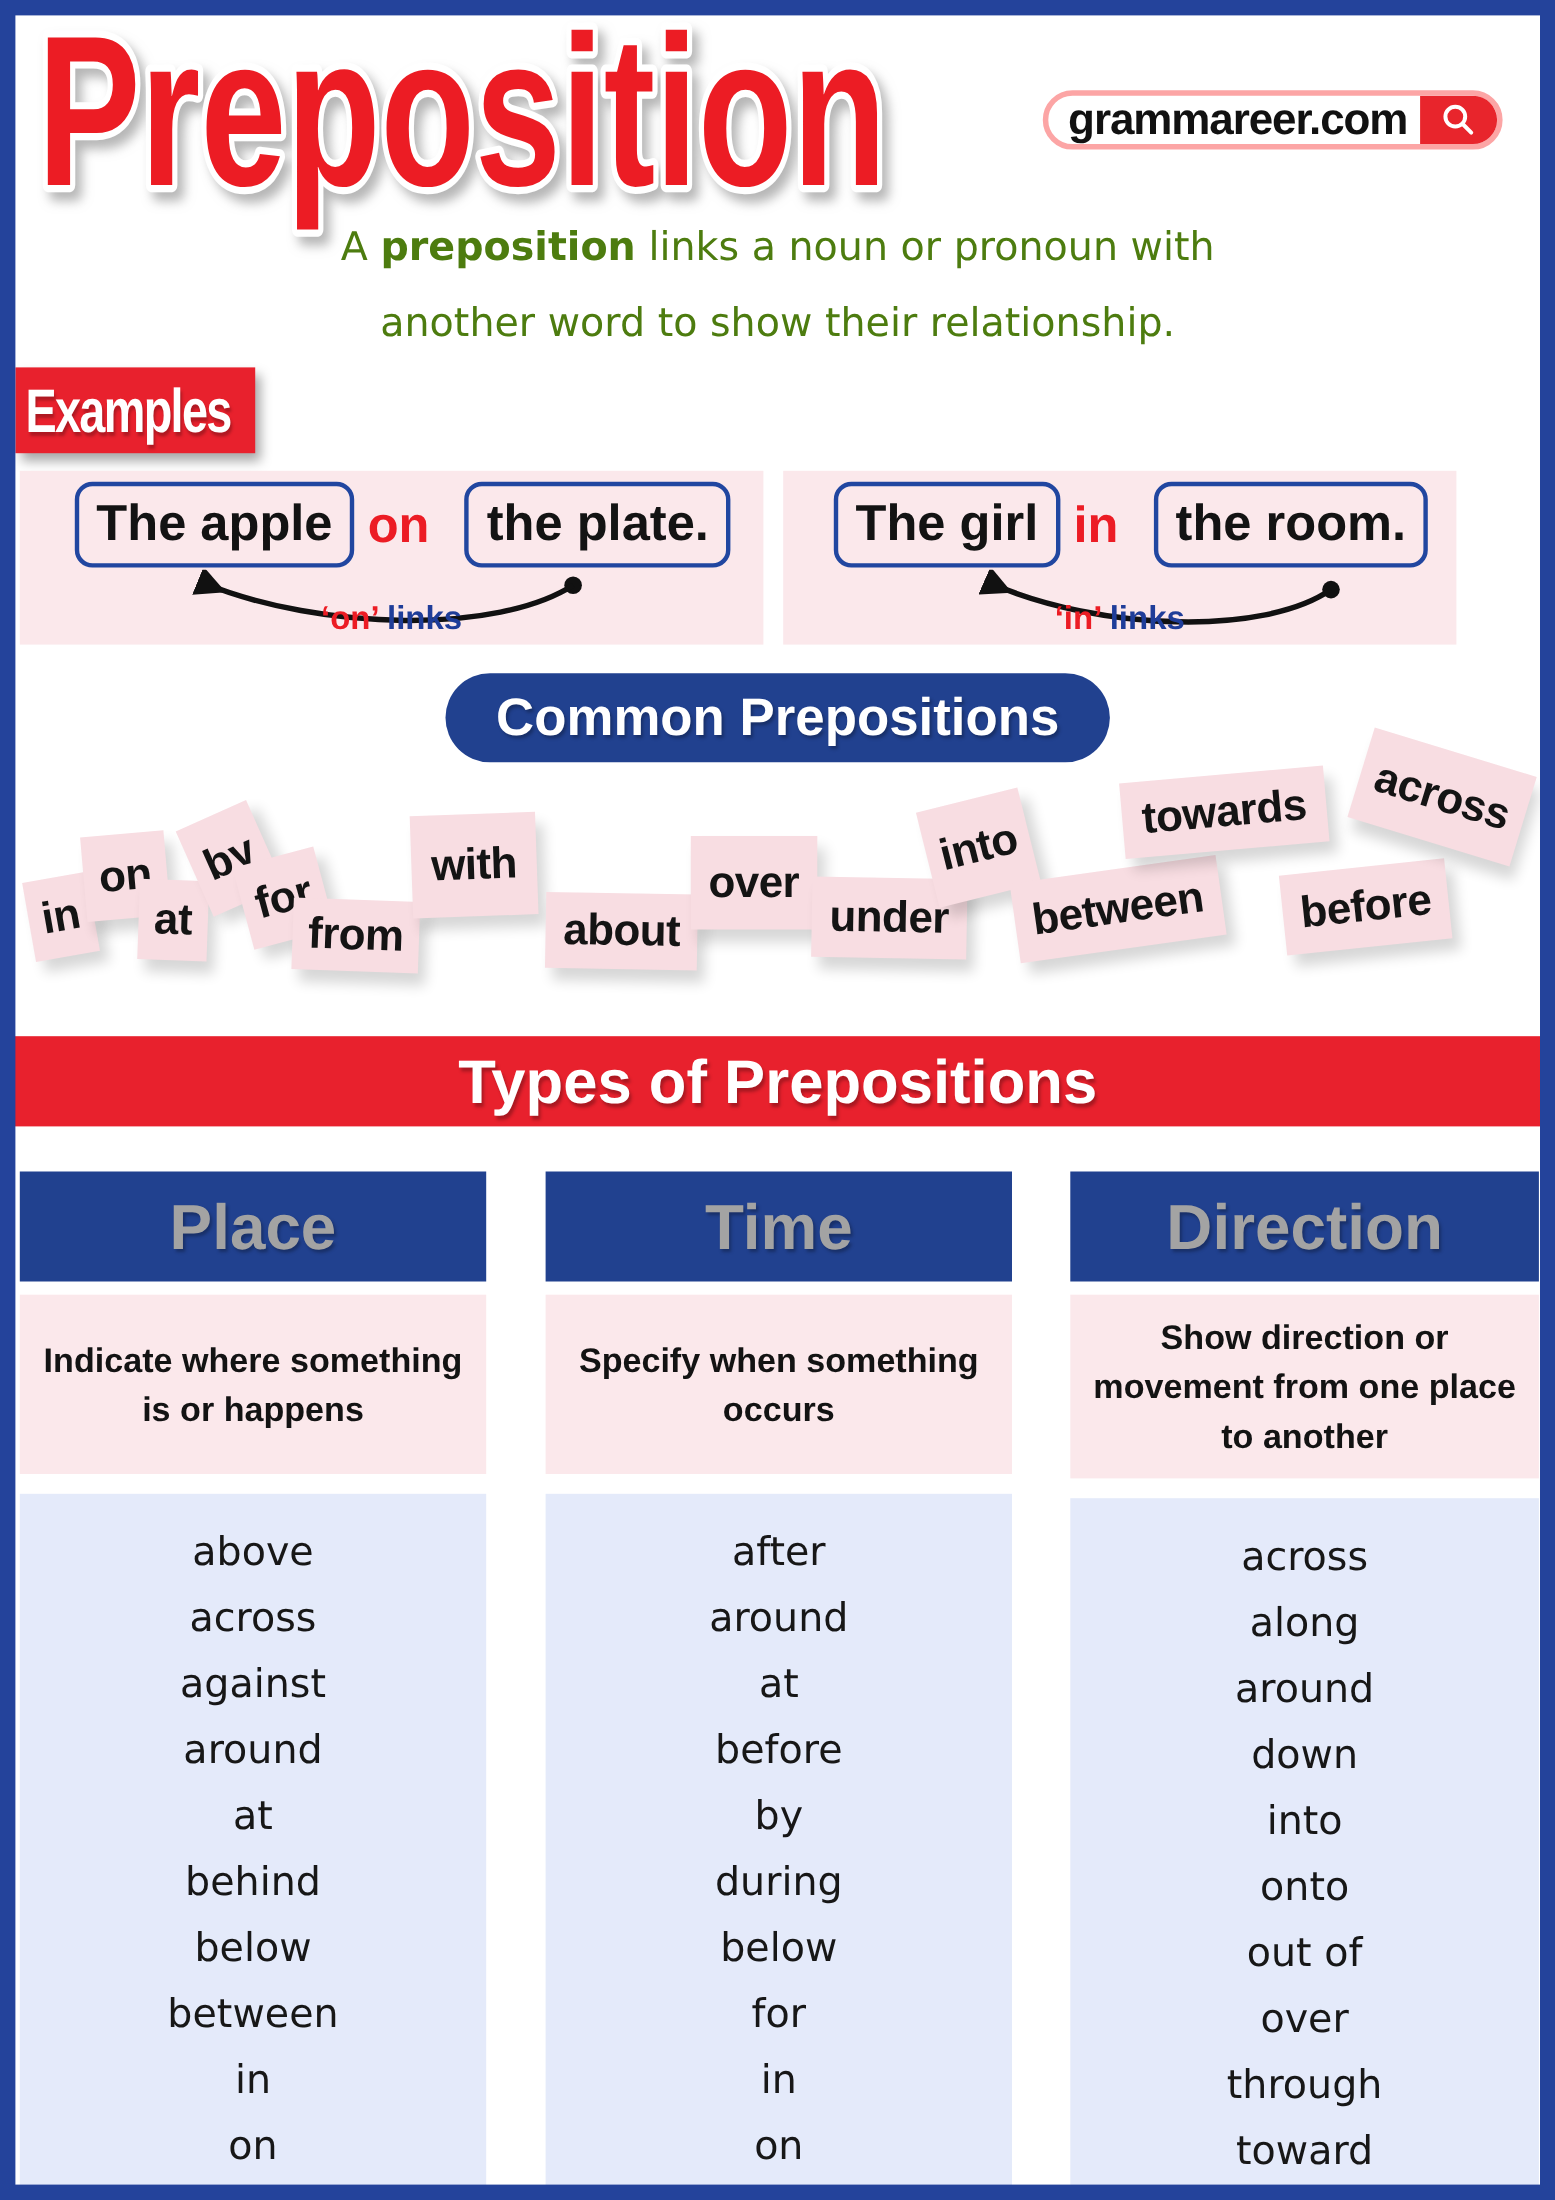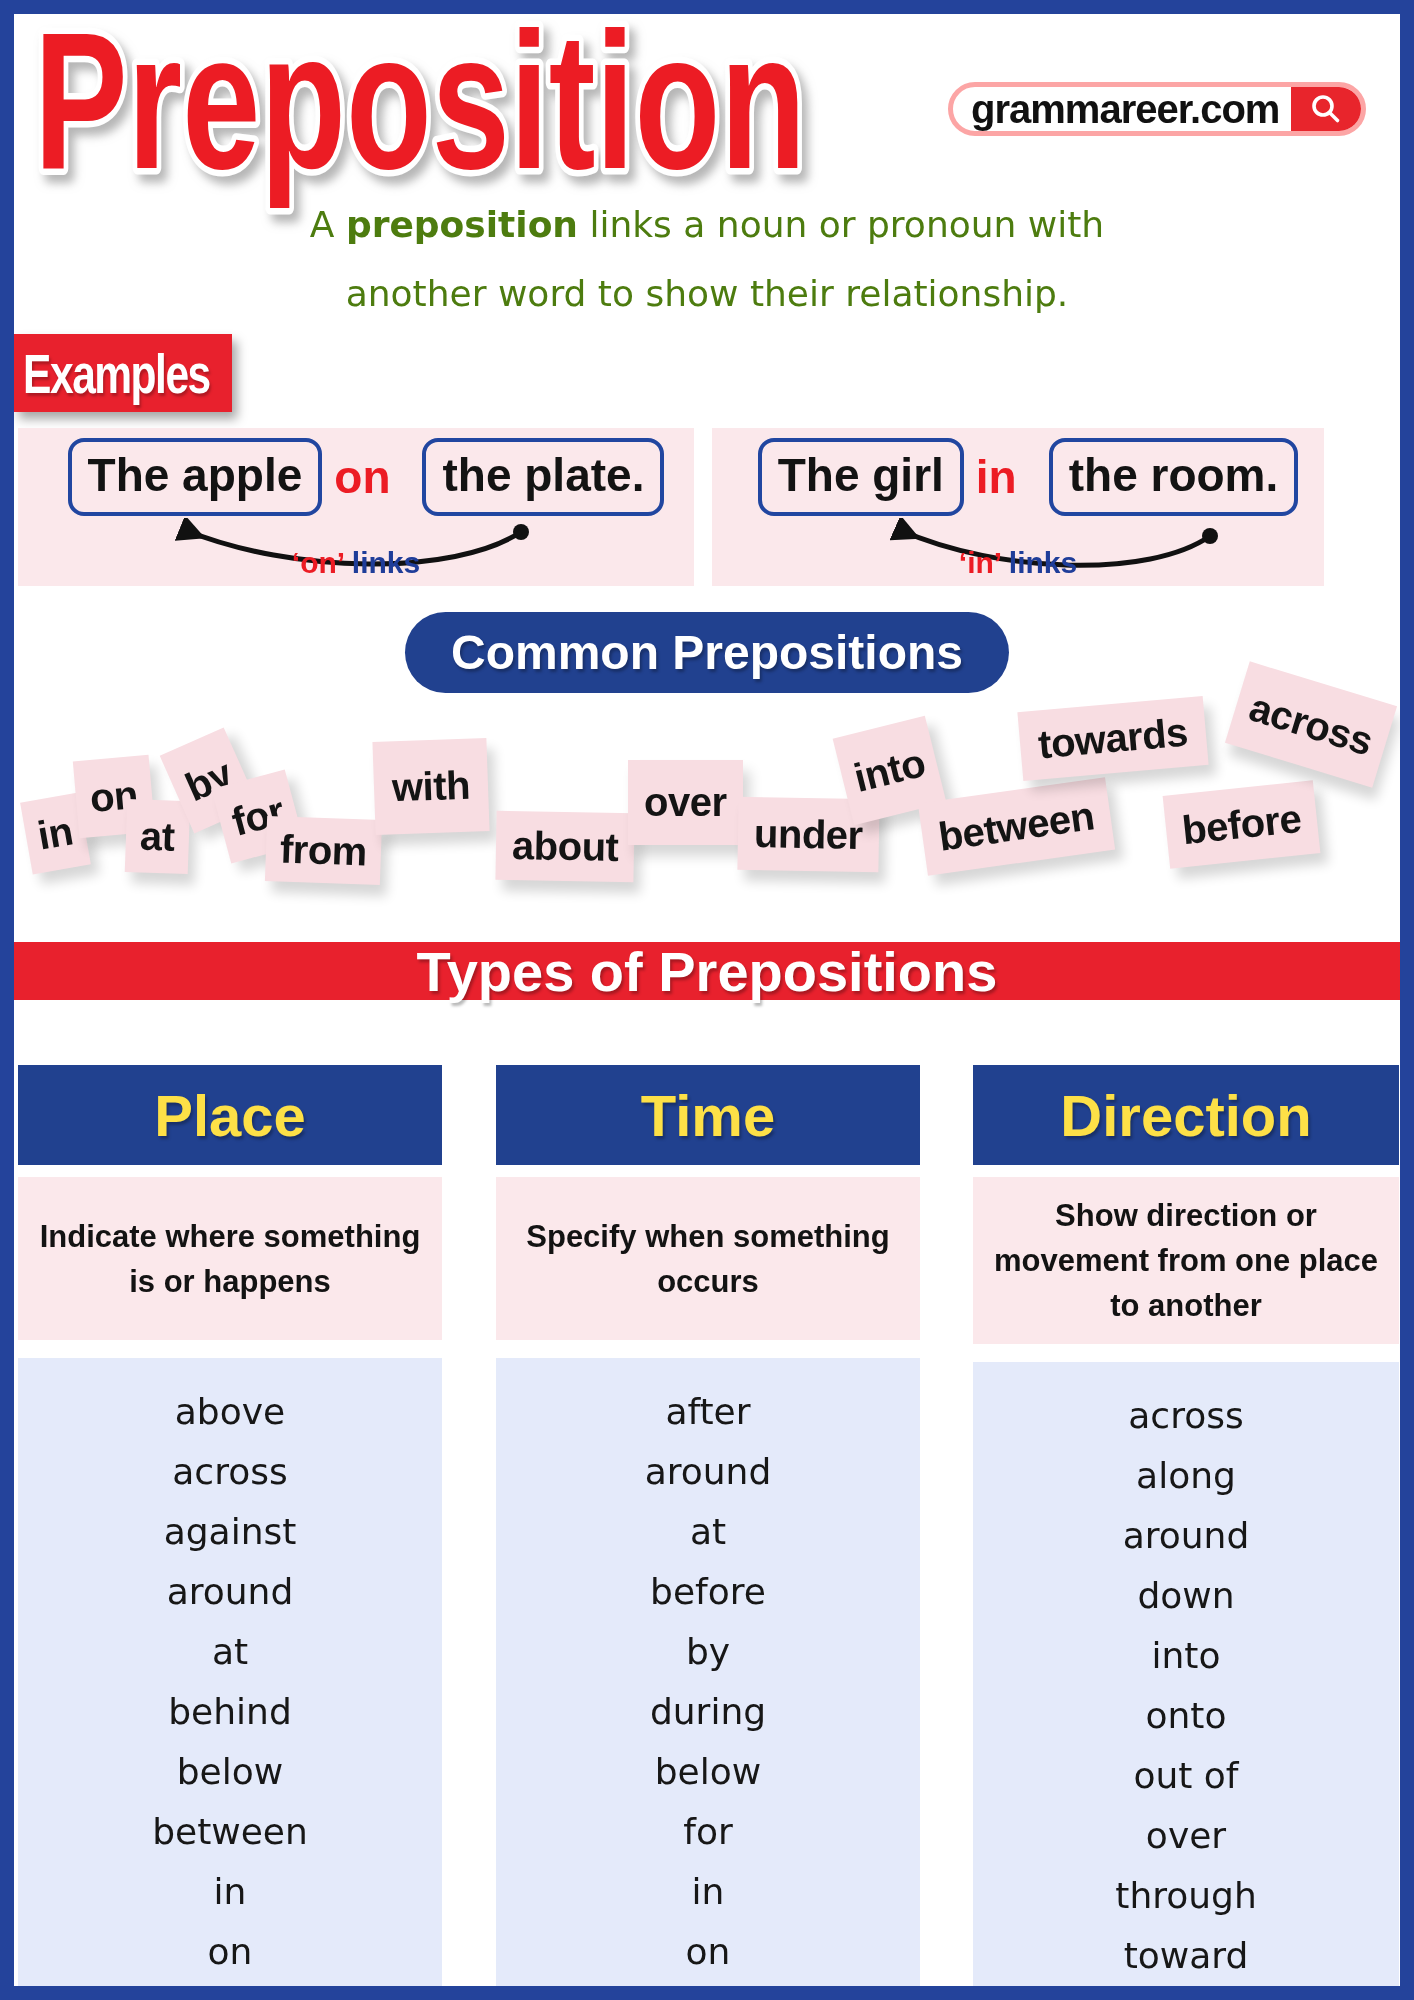--- a/index.html
+++ b/index.html
@@ -71,30 +71,30 @@
   .tile:nth-of-type(8){left:496px;top:812px;transform:rotate(1deg);padding:12px 16px;}
   .tile:nth-of-type(9){left:628px;top:760px;padding:20px 16px;}
   .tile:nth-of-type(10){left:738px;top:798px;transform:rotate(1deg);padding:14px 16px;}
   .tile:nth-of-type(11){left:842px;top:726px;transform:rotate(-14deg);padding:22px 12px;}
   .tile:nth-of-type(12){left:922px;top:790px;transform:rotate(-8deg);padding:14px 16px;}
   .tile:nth-of-type(13){left:1020px;top:704px;transform:rotate(-5deg);padding:12px 18px;}
   .tile:nth-of-type(14){left:1166px;top:788px;transform:rotate(-6deg);padding:14px 16px;}
   .tile:nth-of-type(15){left:1234px;top:682px;transform:rotate(17deg);padding:20px 14px;}
 
   
-  .banner{position:absolute;left:0;right:0;top:942px;height:58px;background:#E8212D;
+  .banner{position:absolute;left:0;right:0;top:942px;height:82px;background:#E8212D;
     display:flex;align-items:center;justify-content:center;color:#fff;
     font-size:56px;font-weight:800;text-shadow:2px 3px 3px rgba(0,0,0,.28);}
 
   
   .type-col{position:absolute;top:1065px;bottom:6px;display:flex;flex-direction:column;}
   .type-col.c1{left:18px;width:424px;}
   .type-col.c2{left:496px;width:424px;}
   .type-col.c3{left:973px;width:426px;}
-  .type-header{height:100px;background:#21418F;color:#fde047;
+  .type-header{height:100px;background:#21418F;color:#a3a3a3;
     display:flex;align-items:center;justify-content:center;
     font-size:58px;font-weight:800;text-shadow:2px 3px 3px rgba(0,0,0,.28);}
   .type-desc{margin-top:12px;background:#FBE8EB;padding:16px 14px;box-sizing:border-box;
     min-height:163px;display:flex;align-items:center;justify-content:center;
     text-align:center;font-size:31px;font-weight:700;color:#131313;line-height:45px;}
   .type-list{margin-top:18px;background:#E4EAFA;flex:1;list-style:none;
     margin-bottom:0;padding:24px 0 0;text-align:center;
     font-family:"DejaVu Sans",sans-serif;font-size:36px;color:#171717;}
   .type-list li{line-height:60px;}
 </style>

